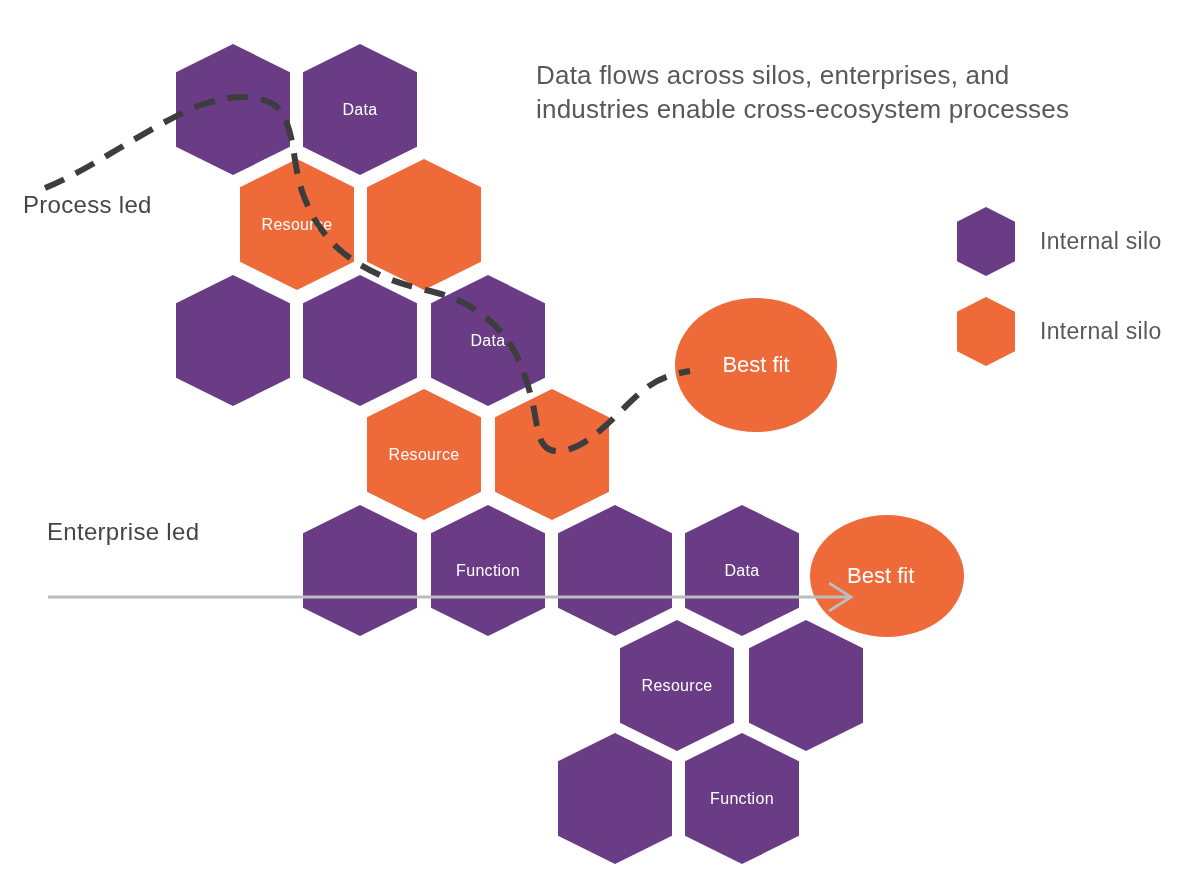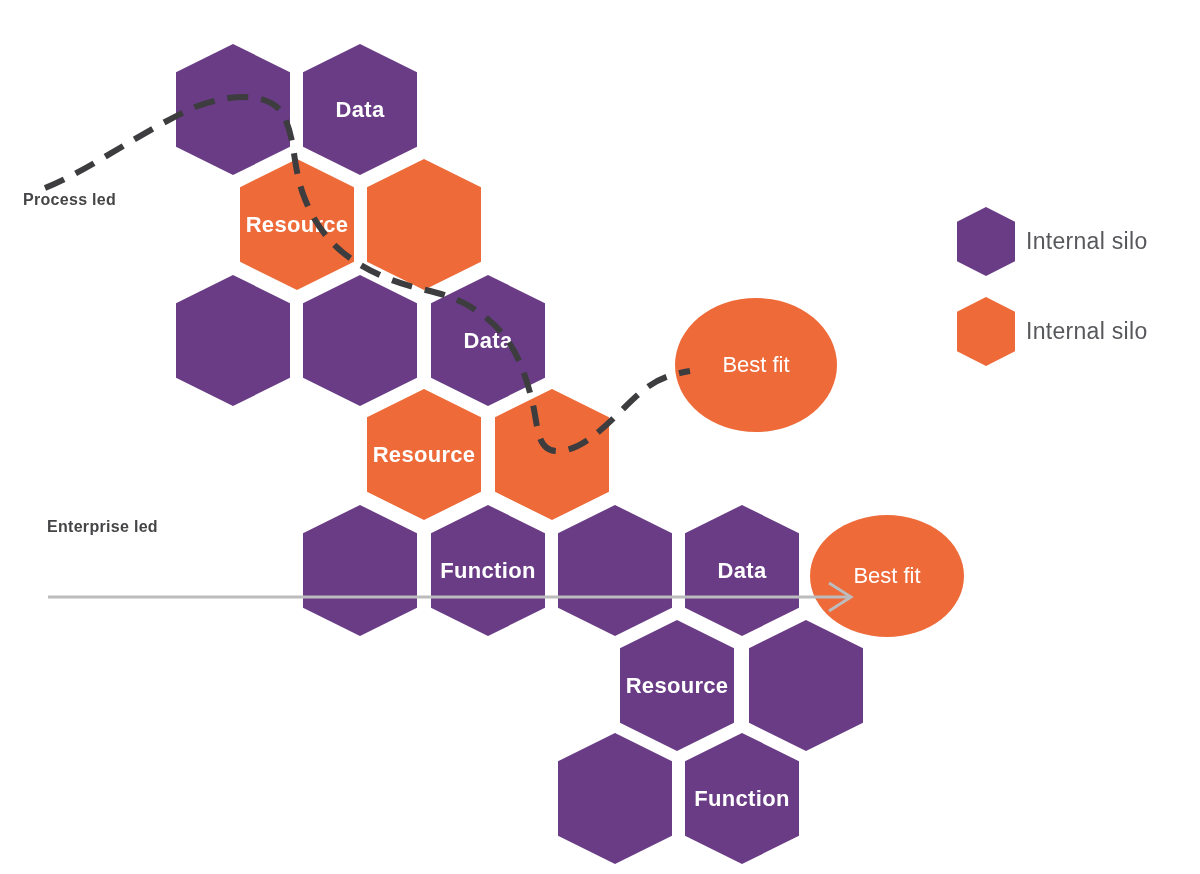--- a/index.html
+++ b/index.html
@@ -19,54 +19,53 @@
     clip-path: polygon(50% 0%, 100% 21.5%, 100% 78.5%, 50% 100%, 0% 78.5%, 0% 21.5%);
     display: flex;
     align-items: center;
     justify-content: center;
     z-index: 1;
   }
   .hex--internal { background: var(--internal-silo, #693c85); }
   .hex--external { background: var(--external-silo, #ee6a38); }
   .hex .hex-label {
     color: #ffffff;
-    font-size: 22px;
-    font-weight: 700;
+    font-size: 16px;
+    font-weight: 400;
     letter-spacing: 0.3px;
   }
   .circle {
     position: absolute;
     background: var(--external-silo, #ee6a38);
     border-radius: 50%;
     display: flex;
     align-items: center;
     justify-content: center;
-    text-align: center;
     color: #ffffff;
     font-size: 22px;
     font-weight: 300;
     line-height: 28px;
     z-index: 2;
   }
   #circle-best-fit { left: 675px; top: 298px; width: 162px; height: 134px; }
   #circle-only-fit { left: 810px; top: 515px; width: 154px; height: 122px; }
   #circle-only-fit .circle-label { width: 80px; }
   #overlay {
     position: absolute;
     left: 0; top: 0;
     width: 1200px;
     height: 874px;
     z-index: 3;
     pointer-events: none;
   }
   .free-label {
     position: absolute;
     color: var(--label-text, #454548);
-    font-size: 16px;
-    font-weight: 700;
+    font-size: 24px;
+    font-weight: 400;
     letter-spacing: 0.3px;
     z-index: 4;
     white-space: nowrap;
   }
   #process-led-label { left: 23px; top: 191px; }
   #enterprise-led-label { left: 47px; top: 518px; }
   #diagram-title {
     position: absolute;
     left: 536px; top: 58px;
     color: var(--heading-text, #57585b);
@@ -80,33 +79,37 @@
   .legend-row { display: flex; align-items: center; margin-bottom: 21px; }
   .legend-hex {
     width: 58px;
     height: 69px;
     clip-path: polygon(50% 0%, 100% 21.5%, 100% 78.5%, 50% 100%, 0% 78.5%, 0% 21.5%);
     flex: 0 0 auto;
   }
   .legend-hex--internal { background: var(--internal-silo, #693c85); }
   .legend-hex--external { background: var(--external-silo, #ee6a38); }
   .legend-label {
-    margin-left: 11px;
+    margin-left: 25px;
     color: var(--heading-text, #57585b);
     font-size: 23px;
     font-weight: 300;
     letter-spacing: 0.3px;
     white-space: nowrap;
   }
 </style>
 </head>
 <body>
 
 <div id="stage">
 
+  <div id="diagram-title">
+    <span style="display:block">Data flows across silos, enterprises, and</span>
+    <span style="display:block">industries enable cross-ecosystem processes</span>
+  </div>
 
   <div id="process-led-label" class="free-label">Process led</div>
   <div id="enterprise-led-label" class="free-label">Enterprise led</div>
 
   <div class="hex hex--internal" style="left:176px; top:44px">
       <span class="hex-label"></span>
     </div>
   <div class="hex hex--internal" style="left:303px; top:44px">
       <span class="hex-label">Data</span>
     </div>

